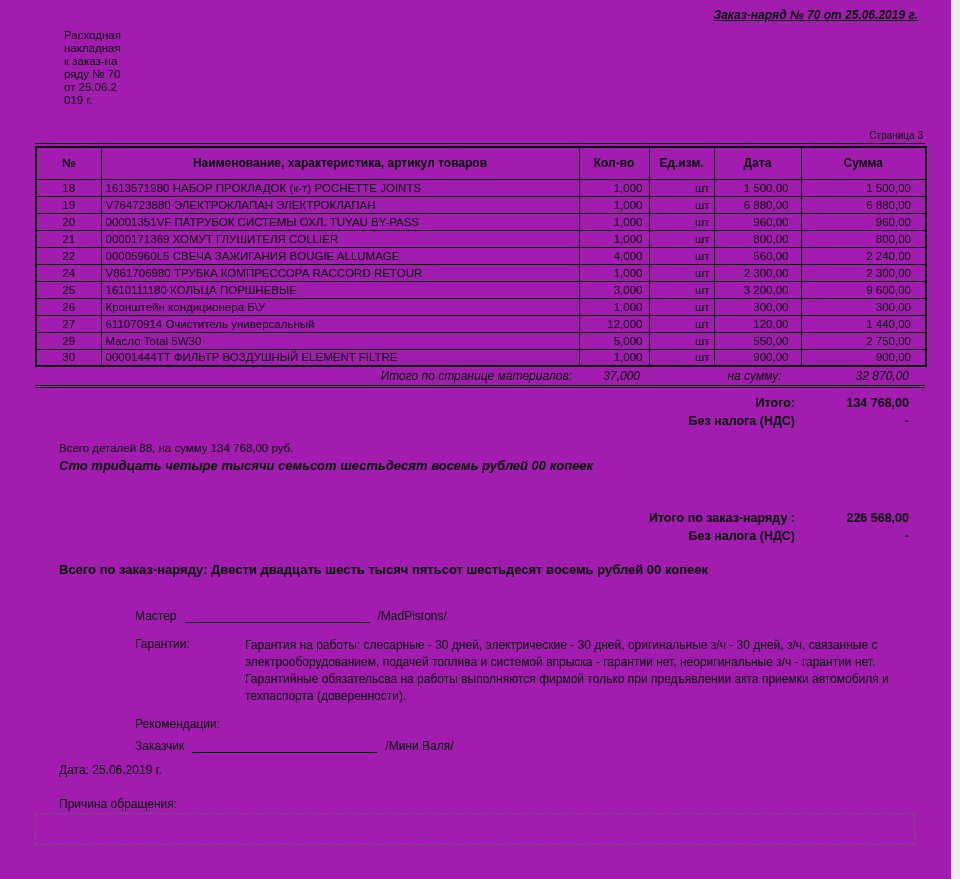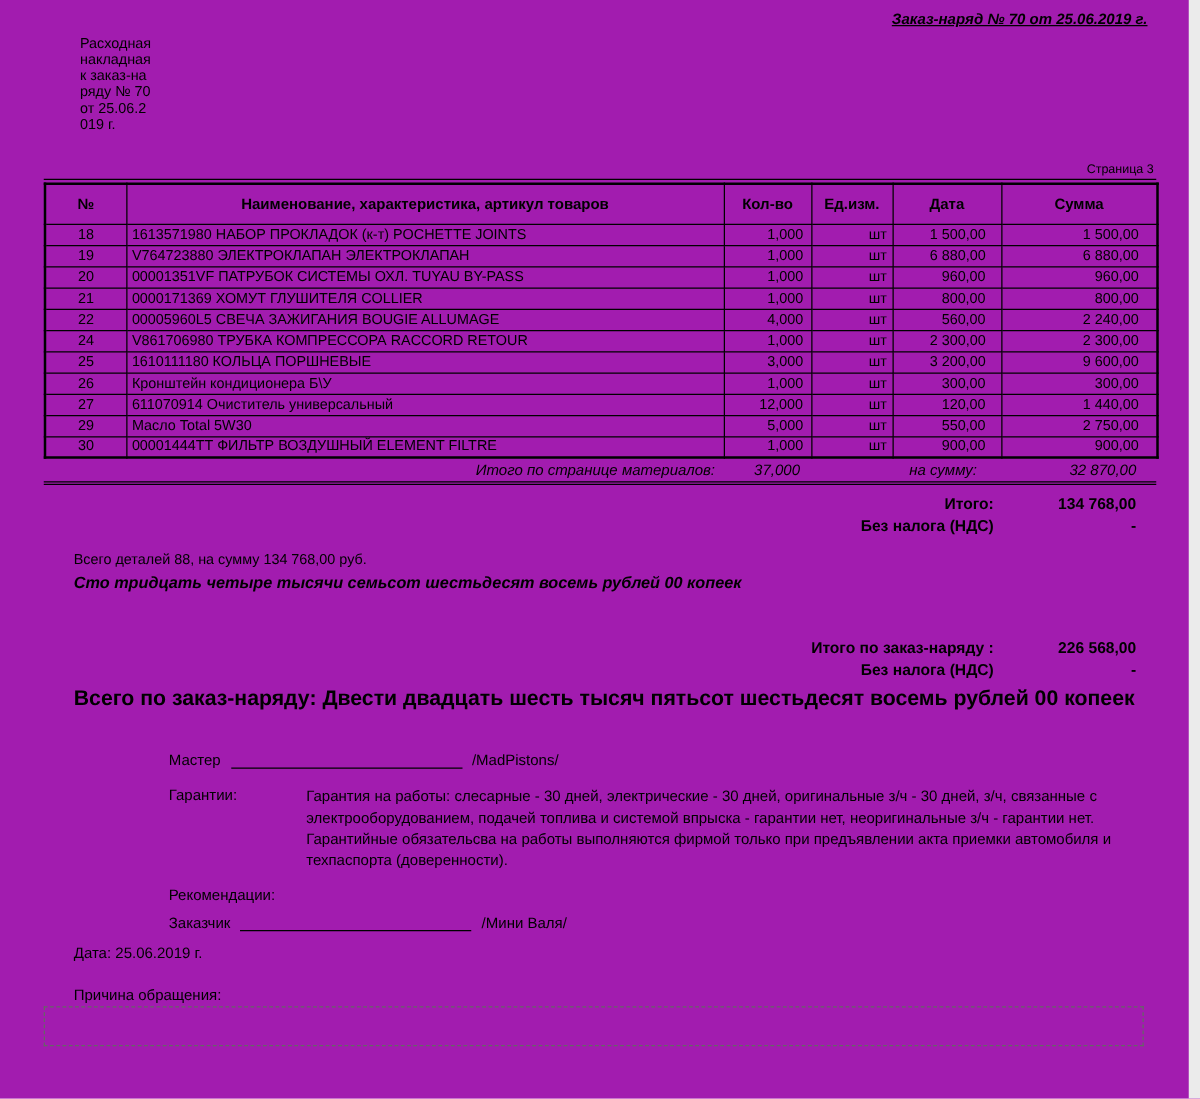--- a/index.html
+++ b/index.html
@@ -40,21 +40,21 @@
   .pt-sum   { width:125px; text-align:right; padding-right:16px; }
   .double-rule { height:3px; border-top:1px solid #000; border-bottom:1px solid #000; }
 
   .tot-row { display:flex; height:18px; align-items:center; font-size:12.5px; font-weight:bold; }
   .tot-label { flex:1; text-align:right; }
   .tot-value { width:130px; text-align:right; padding-right:16px; }
 
   .indent { margin-left:24px; }
   .details-line { margin-top:12px; font-size:11.5px; }
   .amount-words { margin-top:4px; font-size:13px; font-weight:bold;font-style:italic; }
-  .order-words  { margin-top:4px; font-size:17px; font-weight:bold; }
+  .order-words  { margin-top:17px; font-size:13px; font-weight:bold; }
   .mt-tot { margin-top:36px; }
 
   .sig-row { display:flex; align-items:flex-end; margin-left:100px; font-size:12px; height:18px; }
   .sig-line { display:inline-block; width:185px; border-bottom:1px solid #000; height:14px; margin:0 8px; }
   .guaranty { display:flex; margin-left:100px; margin-top:14px; font-size:12px; }
   .g-label { width:110px; }
   .g-text { width:662px; line-height:17px; }
   .recs { margin-left:100px; margin-top:12px; font-size:12px; height:18px; }
   .date-line { margin-top:10px; font-size:12px; }
   .reason-label { margin-top:20px; font-size:12px; }

